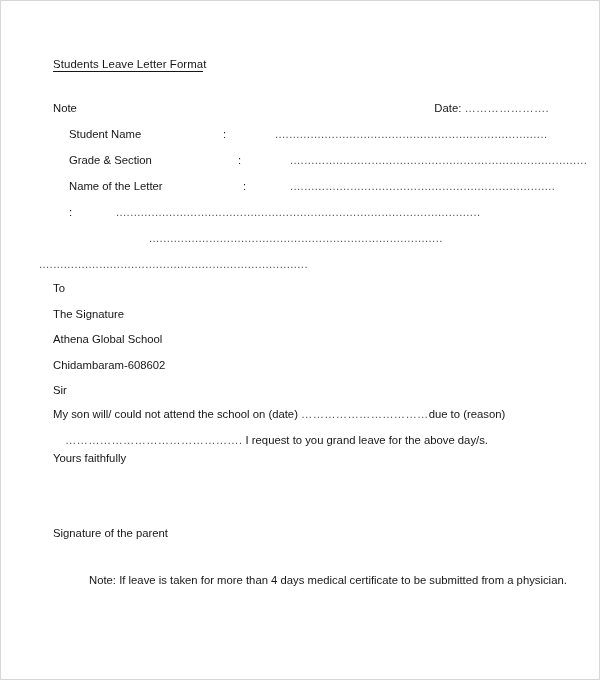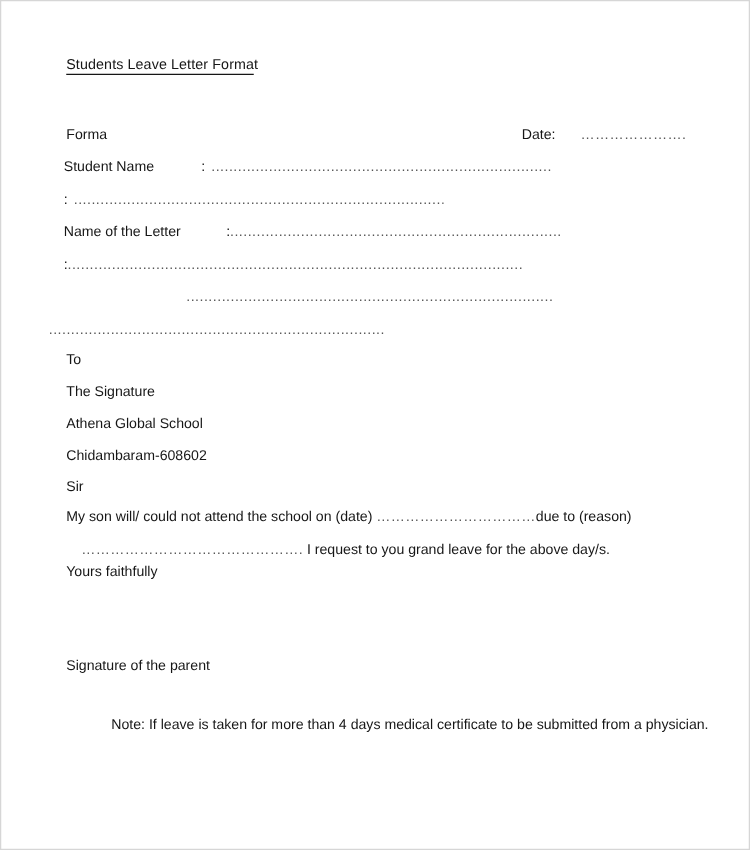--- a/index.html
+++ b/index.html
@@ -30,21 +30,21 @@
     position: absolute;
     font-size: 11.3px;
     line-height: 14px;
     color: #161616;
     white-space: nowrap;
   }
 
   
   #doc-title {
     left: 52px;
-    top: 44px;
+    top: 56px;
     font-size: 11.4px;
     letter-spacing: 0.1px;
   }
   #doc-title .u {
     border-bottom: 1px solid #161616;
     padding-bottom: 1px;
   }
   #doc-title .nu {
     border-bottom: none;
   }
@@ -54,33 +54,34 @@
     left: 52px;
     top: 100px;
     width: 496px;
     display: flex;
     justify-content: space-between;
     align-items: baseline;
   }
   #row-from .date-wrap {
     display: flex;
     align-items: baseline;
-    gap: 20px;
+    gap: 3px;
   }
 
   
   .field-row {
     position: absolute;
-    left: 50px;
+    left: 68px;
     display: flex;
     align-items: flex-end;
     font-size: 11.3px;
     line-height: 14px;
     color: #161616;
     white-space: nowrap;
+    gap: 44px;
   }
   .field-row .f-label {
     display: inline-block;
   }
   .field-row .f-colon {
     display: inline-block;
     text-align: left;
   }
   .field-row .f-dots {
     display: inline-block;
@@ -139,34 +140,35 @@
   }
 </style>
 </head>
 <body>
 
 <div id="page">
 
   <div class="abs" id="doc-title"><span class="u">Students Leave Letter Forma</span><span class="nu">t</span></div>
 
   <div class="abs" id="row-from">
-    <span>Forma</span>
+    <span>Note</span>
     <span class="date-wrap">
       <span>Date:</span>
       <span style="color:#555;letter-spacing:0.3px;">………………….</span>
     </span>
   </div>
 
   <div class="field-row" style="top:126px;">
     <span class="f-label" style="width:110px;">Student Name</span>
     <span class="f-colon" style="width:8px;">:</span>
     <span class="f-dots" style="width:276px;">.............................................................................</span>
   </div>
 
   <div class="field-row" style="top:152px;">
+    <span class="f-label" style="width:125px;">Grade &amp; Section</span>
     <span class="f-colon" style="width:8px;">:</span>
     <span class="f-dots" style="width:296px;">....................................................................................</span>
   </div>
 
   <div class="field-row" style="top:178px;">
     <span class="f-label" style="width:130px;">Name of the Letter</span>
     <span class="f-colon" style="width:3px;">:</span>
     <span class="f-dots" style="width:272px;">...........................................................................</span>
   </div>
 

